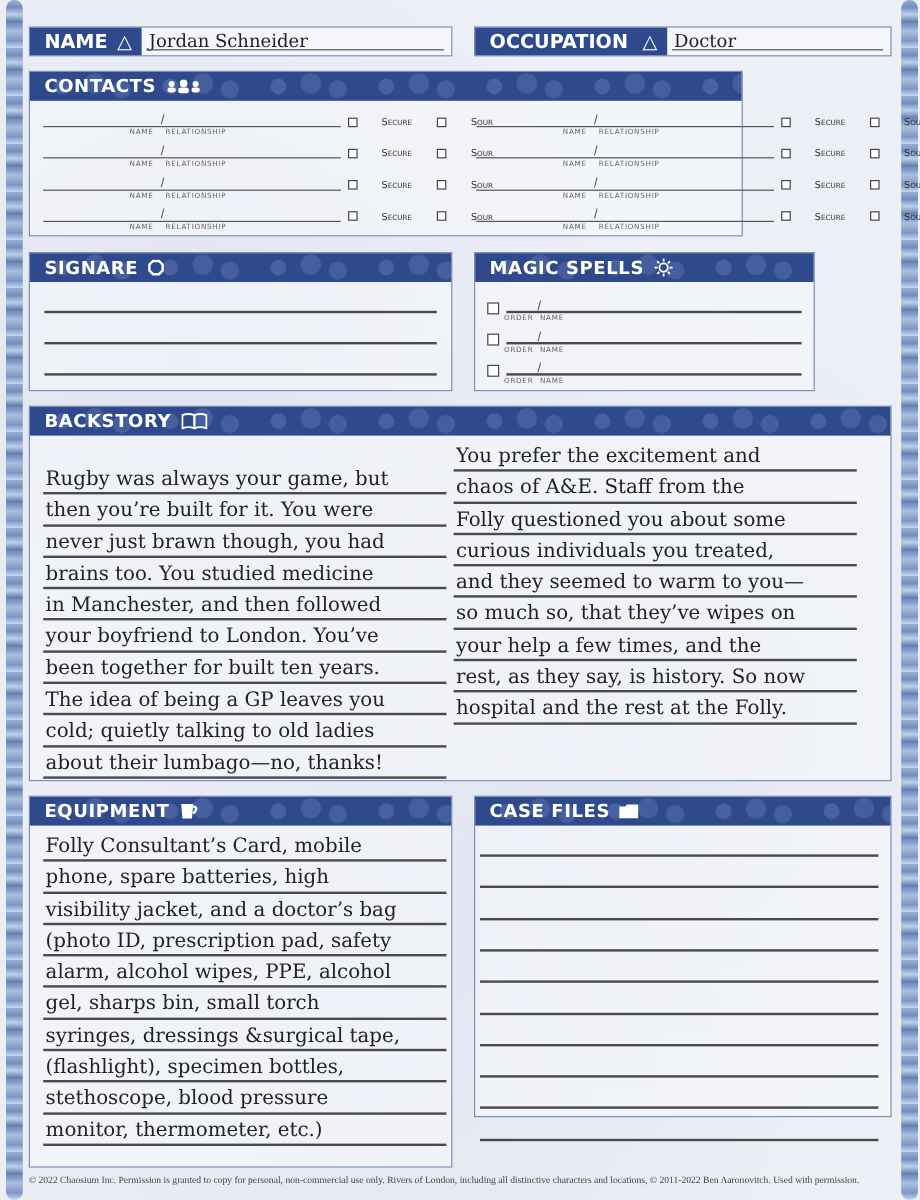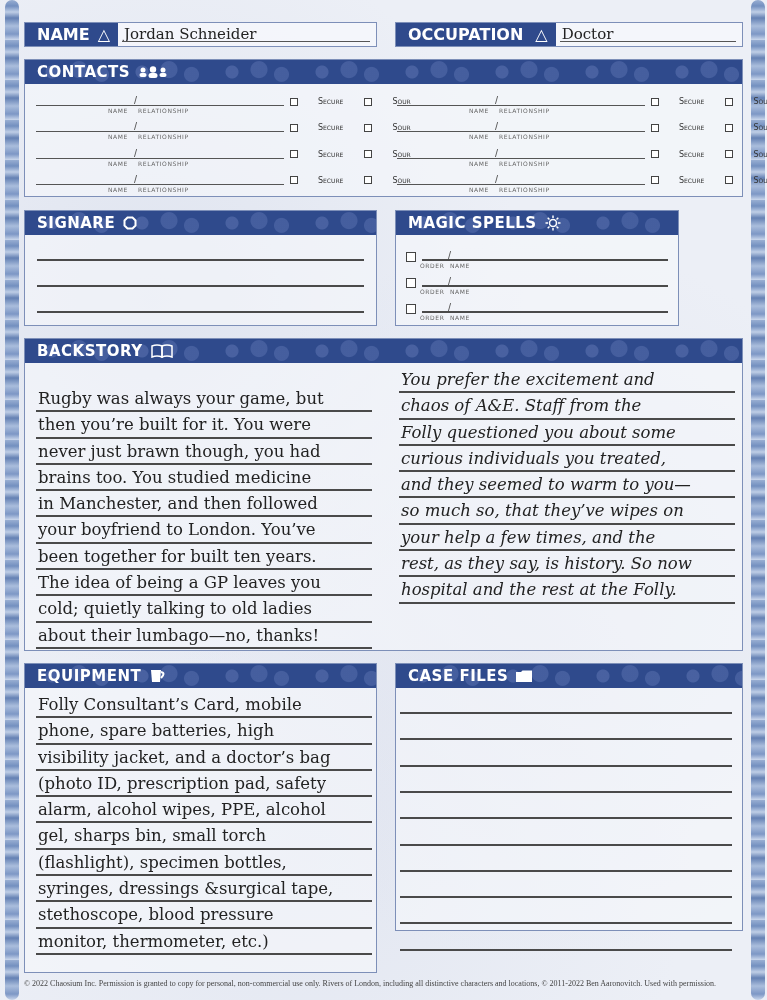--- a/index.html
+++ b/index.html
@@ -143,21 +143,21 @@
 </div>
 
 <div class="header-field" style="left:395px; top:22px; width:348px;">
   <div class="header-label">
     <span>OCCUPATION</span>
     <span style="margin-left:12px;font-weight:normal;">△</span>
   </div>
   <div class="header-value">Doctor</div>
 </div>
 
-<div class="box" style="left:24px; top:59px; width:719px; height:138px;">
+<div class="box" style="left:24px; top:59px; width:595px; height:138px;">
   <div class="band">
     <span class="band-title">CONTACTS</span>
     <span class="band-icon">
       <svg width="30" height="12" viewBox="0 0 30 12">
           <circle cx="5" cy="4" r="2.5" fill="#fff"></circle>
           <rect x="1.5" y="7" width="7" height="4" rx="2" fill="#fff"></rect>
           <circle cx="15" cy="3.5" r="3.2" fill="#fff"></circle>
           <rect x="10.5" y="7" width="9" height="5" rx="2.5" fill="#fff"></rect>
           <circle cx="25" cy="4" r="2.5" fill="#fff"></circle>
           <rect x="21.5" y="7" width="7" height="4" rx="2" fill="#fff"></rect>
@@ -336,21 +336,21 @@
     <div class="ln">then you’re built for it. You were</div>
     <div class="ln">never just brawn though, you had</div>
     <div class="ln">brains too. You studied medicine</div>
     <div class="ln">in Manchester, and then followed</div>
     <div class="ln">your boyfriend to London. You’ve</div>
     <div class="ln">been together for built ten years.</div>
     <div class="ln">The idea of being a GP leaves you</div>
     <div class="ln">cold; quietly talking to old ladies</div>
     <div class="ln">about their lumbago—no, thanks!</div>
   </div>
-<div class="lined-text" style="left:399px; top:367px; width:336px;font-style:italic;" id="backstory-right">
+<div class="lined-text" style="left:378px; top:367px; width:336px;" id="backstory-right">
     <div class="ln">You prefer the excitement and</div>
     <div class="ln">chaos of A&amp;E. Staff from the</div>
     <div class="ln">Folly questioned you about some</div>
     <div class="ln">curious individuals you treated,</div>
     <div class="ln">and they seemed to warm to you—</div>
     <div class="ln">so much so, that they’ve wipes on</div>
     <div class="ln">your help a few times, and the</div>
     <div class="ln">rest, as they say, is history. So now</div>
     <div class="ln">hospital and the rest at the Folly.</div>
   </div>
@@ -366,22 +366,22 @@
     </span>
   </div>
 </div>
 <div class="lined-text" style="left:36px; top:692px; width:336px;" id="equipment-lines">
     <div class="ln">Folly Consultant’s Card, mobile</div>
     <div class="ln">phone, spare batteries, high</div>
     <div class="ln">visibility jacket, and a doctor’s bag</div>
     <div class="ln">(photo ID, prescription pad, safety</div>
     <div class="ln">alarm, alcohol wipes, PPE, alcohol</div>
     <div class="ln">gel, sharps bin, small torch</div>
+    <div class="ln">syringes, dressings &amp;surgical tape,</div>
     <div class="ln">(flashlight), specimen bottles,</div>
-    <div class="ln">syringes, dressings &amp;surgical tape,</div>
     <div class="ln">stethoscope, blood pressure</div>
     <div class="ln">monitor, thermometer, etc.)</div>
   </div>
 
 <div class="box" style="left:395px; top:663px; width:348px; height:268px;">
   <div class="band">
     <span class="band-title">CASE FILES</span>
     <span class="band-icon">
       <svg width="16" height="12" viewBox="0 0 16 12">
           <path d="M0 2 L5 2 L6.5 0.5 L16 0.5 L16 12 L0 12 Z" fill="#fff"></path>

